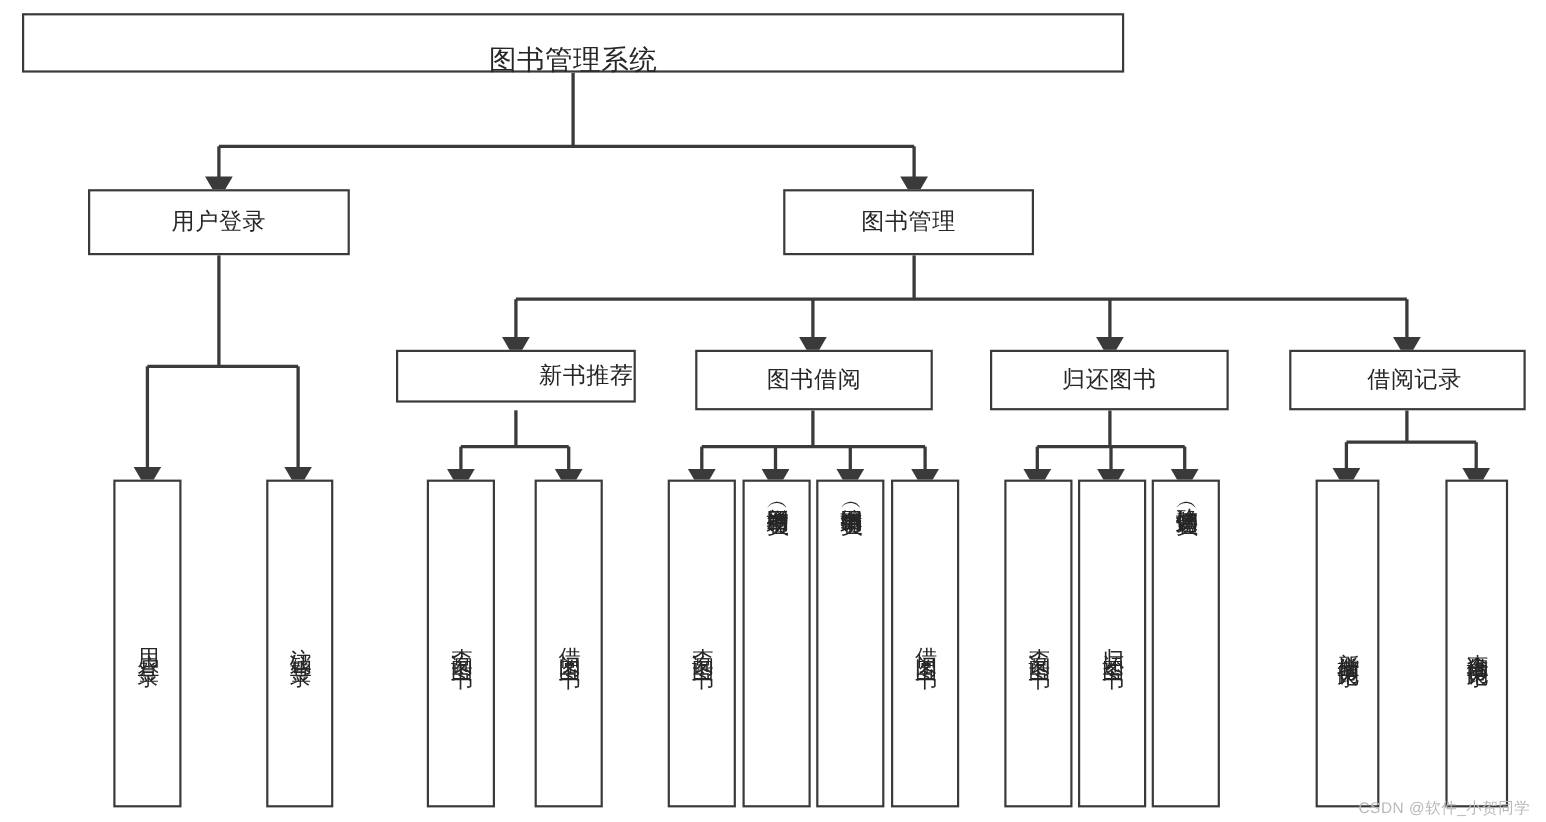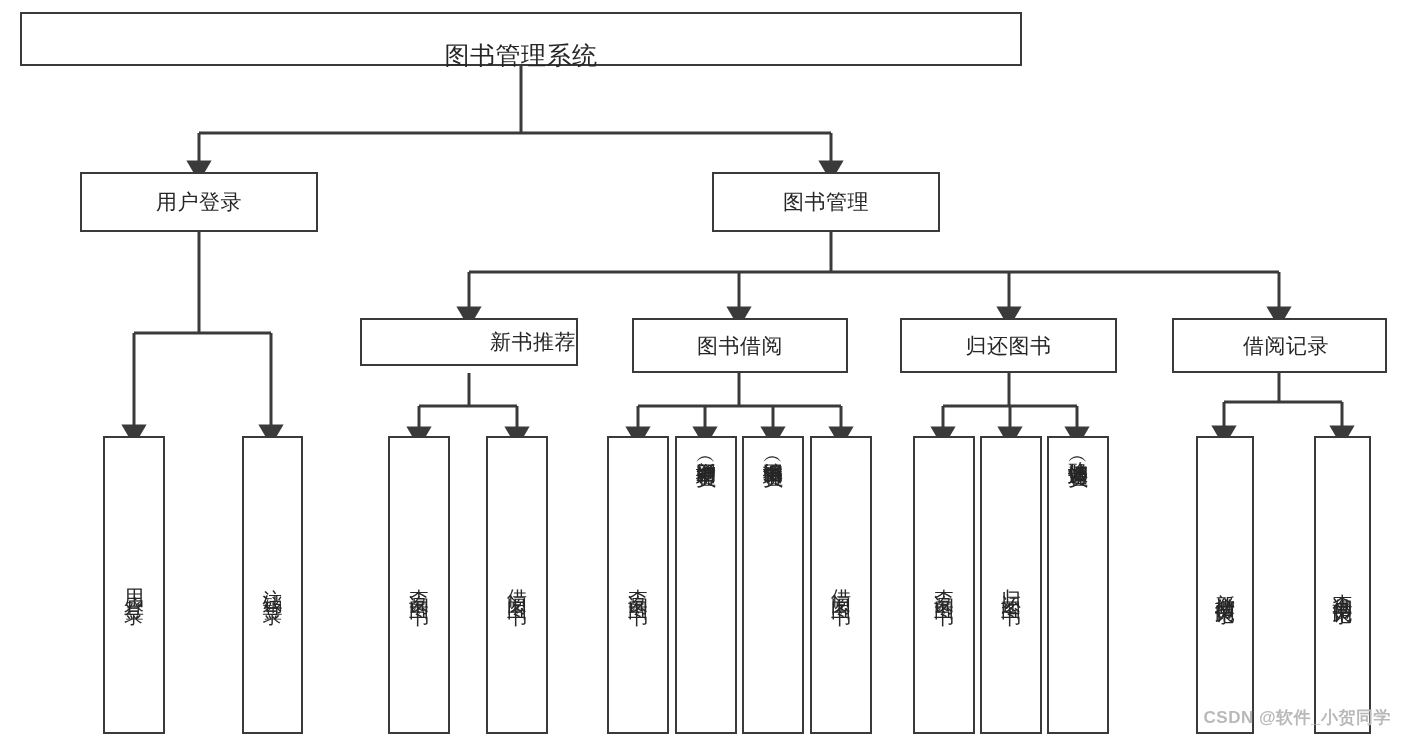--- a/index.html
+++ b/index.html
@@ -72,26 +72,25 @@
   .node.vert.mid-text .node-label {
     letter-spacing: 6px;
   }
   .node.vert.center-text {
     align-items: center;
     padding-top: 0;
   }
   #watermark {
     position: absolute;
     right: 14px;
-    bottom: 18px;
-    font-size: 17px;
+    bottom: 3px;
+    font-size: 14px;
     color: #b9b9b9;
     white-space: nowrap;
     letter-spacing: 0.5px;
-    font-weight: bold;
   }
 </style>
 </head>
 <body>
 
 <div id="diagram-root">
 
   <svg class="connectors" viewBox="0 0 1405 747">
     <defs>
       <marker id="arrow" markerWidth="9" markerHeight="9" refX="1.2" refY="4.2" orient="auto" markerUnits="strokeWidth">

